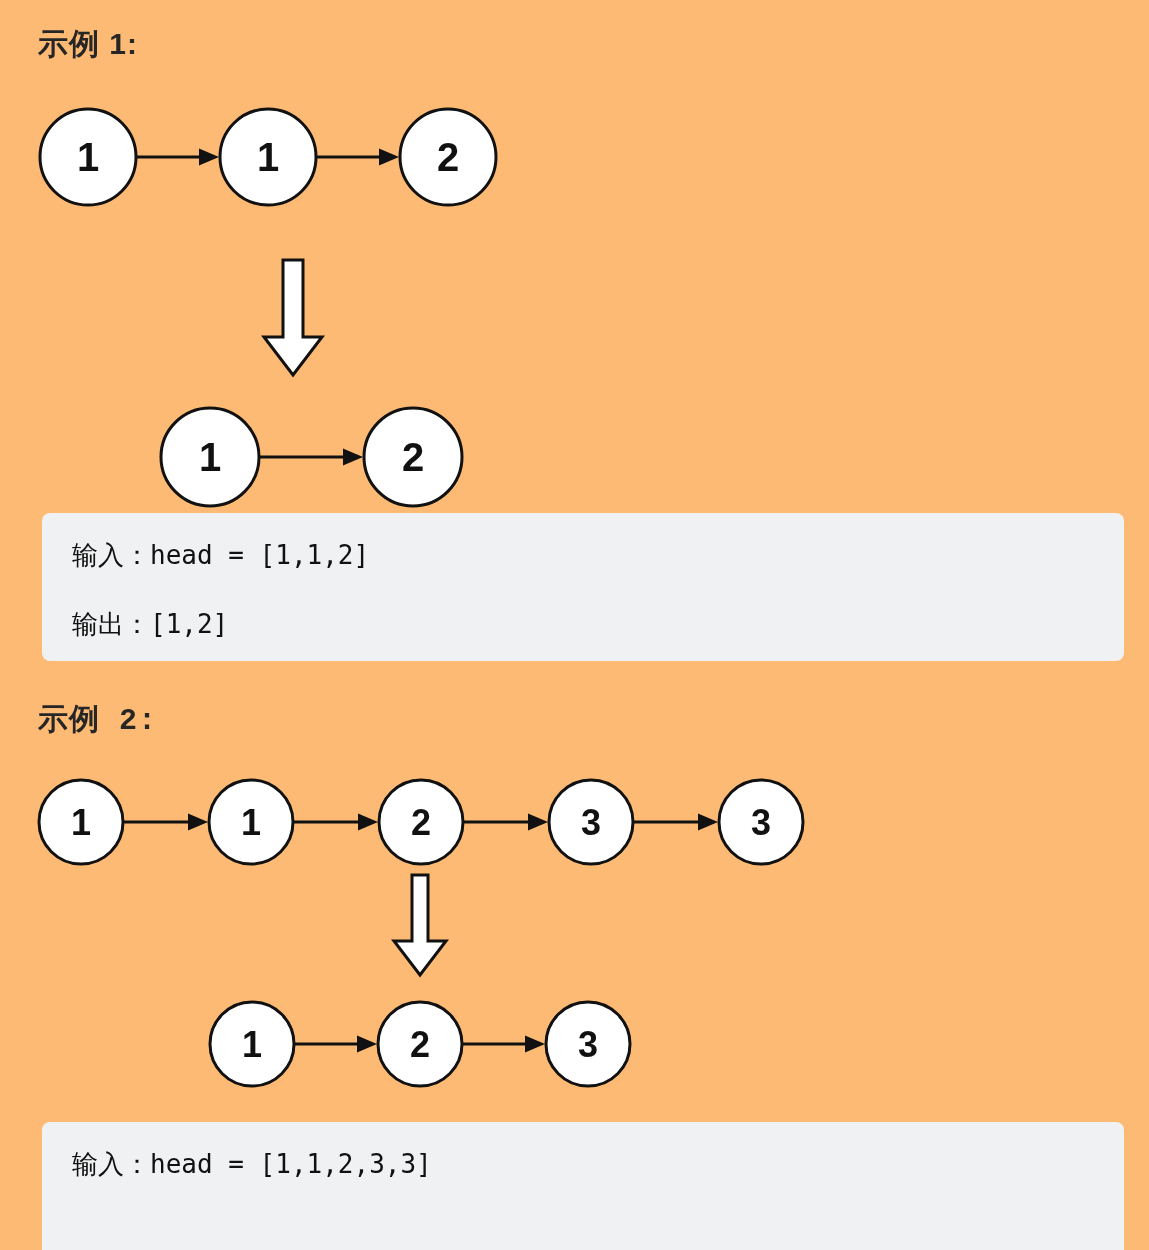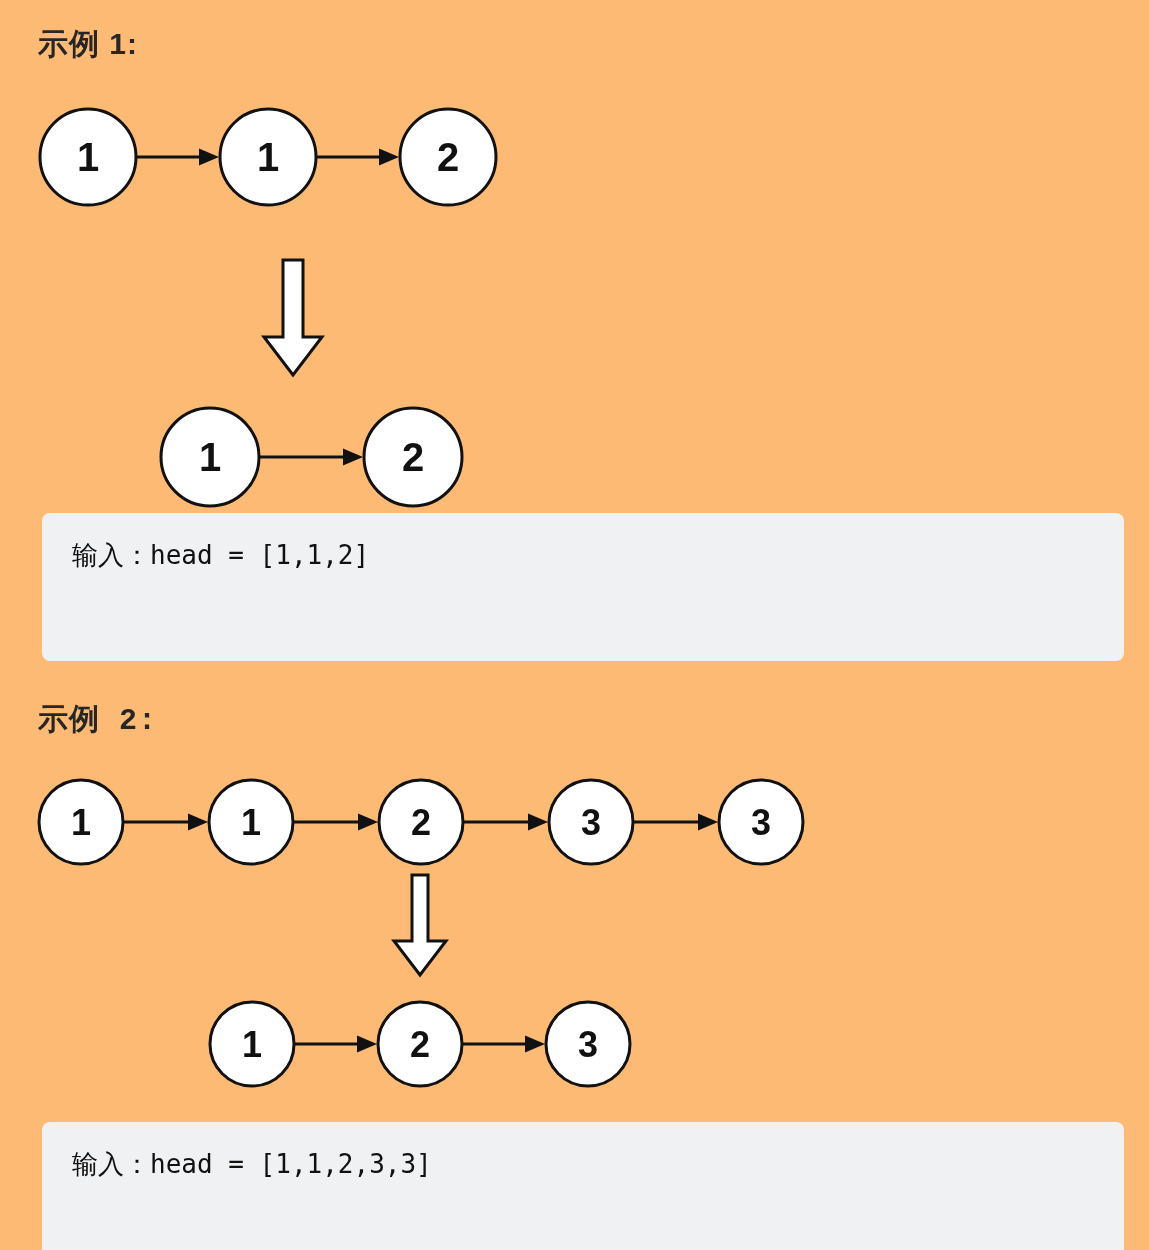--- a/index.html
+++ b/index.html
@@ -41,20 +41,21 @@
       <circle cx="180" cy="362" r="49" fill="#ffffff" stroke="#111111" stroke-width="3"></circle>
       <text x="180" y="376" text-anchor="middle" font-size="40" font-weight="bold" fill="#111111" font-family="&quot;Liberation Sans&quot;, sans-serif">1</text>
       <line x1="230" y1="362" x2="317" y2="362" stroke="#111111" stroke-width="3"></line>
       <polygon points="333,362 313,353.5 313,370.5" fill="#111111"></polygon>
       <circle cx="383" cy="362" r="49" fill="#ffffff" stroke="#111111" stroke-width="3"></circle>
       <text x="383" y="376" text-anchor="middle" font-size="40" font-weight="bold" fill="#111111" font-family="&quot;Liberation Sans&quot;, sans-serif">2</text>
     </svg>
 
   <div class="io-block" id="io0" style="background: rgb(240, 241, 242); color: rgb(17, 17, 17);">
     <div class="io-line"><span class="io-label">输入：</span><span class="io-value">head = [1,1,2]</span></div>
+    <div class="io-line"><span class="io-label">输出：</span><span class="io-value">[1,2]</span></div>
   </div>
 
   <h3 class="ex-heading" id="h1" style="color: rgb(38, 38, 38);">示例 2:</h3>
 
   <svg class="diagram" id="d1" width="810" height="320">
       <circle cx="51" cy="52" r="42" fill="#ffffff" stroke="#111111" stroke-width="3"></circle>
       <text x="51" y="64.6" text-anchor="middle" font-size="36" font-weight="bold" fill="#111111" font-family="&quot;Liberation Sans&quot;, sans-serif">1</text>
       <line x1="94" y1="52" x2="162" y2="52" stroke="#111111" stroke-width="3"></line>
       <polygon points="178,52 158,43.5 158,60.5" fill="#111111"></polygon>
       <circle cx="221" cy="52" r="42" fill="#ffffff" stroke="#111111" stroke-width="3"></circle>

